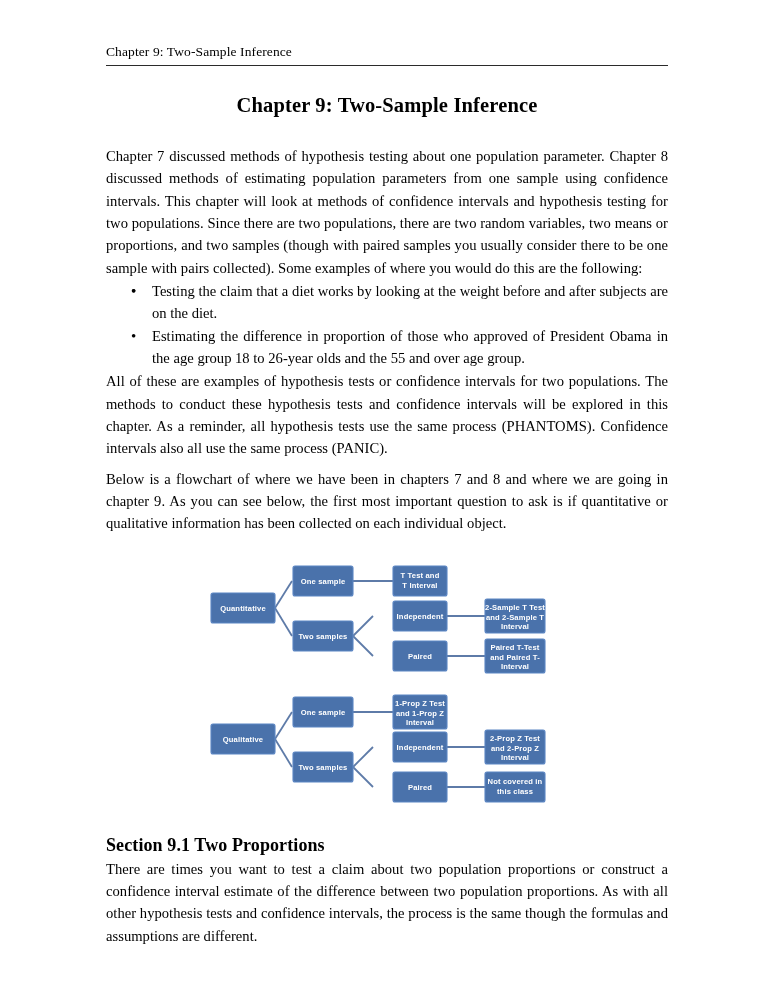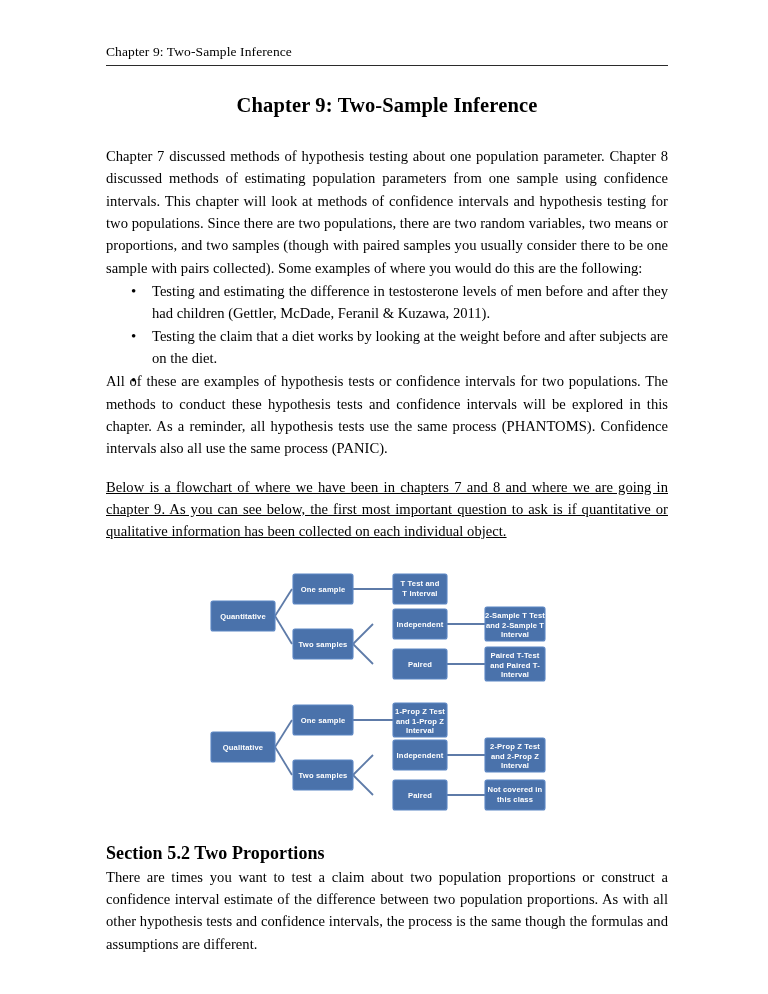--- a/index.html
+++ b/index.html
@@ -46,21 +46,21 @@
   
   p.body {
     font-size: 14.6px;
     line-height: 1.53;
     text-align: justify;
     margin: 0;
     letter-spacing: 0.02px;
   }
   p.para-1 { margin-top: 28px; }
   p.para-2 { }
-  p.para-3 { margin-top: 16px; text-decoration: underline; }
+  p.para-3 { margin-top: 8px; }
 
   
   ul.bullets {
     margin: 2px 0 0 0;
     padding-left: 0;
     list-style: none;
   }
   ul.bullets li {
     position: relative;
     padding-left: 46px;
@@ -112,28 +112,28 @@
     <div class="header-rule"></div>
   </div>
 
   <h1 class="doc-title">Chapter 9: Two-Sample Inference</h1>
 
   <p class="body para-1">Chapter 7 discussed methods of hypothesis testing about one population parameter. Chapter 8 discussed methods of estimating population parameters from one sample using confidence intervals. This chapter will look at methods of confidence intervals and hypothesis testing for two populations.  Since there are two populations, there are two random variables, two means or proportions, and two samples (though with paired samples you usually consider there to be one sample with pairs collected).  Some examples of where you would do this are the following:</p>
 
   <ul class="bullets">
     <li>
       <span class="dot">•</span>
-      <span>Testing and estimating the difference in testosterone levels of men before and after they had children (Gettler, McDade, Feranil &amp; Kuzawa, 2011).</span>
     </li>
     <li>
       <span class="dot">•</span>
       <span>Testing the claim that a diet works by looking at the weight before and after subjects are on the diet.</span>
     </li>
     <li>
       <span class="dot">•</span>
+      <span>Estimating the difference in proportion of those who approved of President Obama in the age group 18 to 26-year olds and the 55 and over age group.</span>
     </li>
   </ul>
 
   <p class="body para-2">All of these are examples of hypothesis tests or confidence intervals for two populations. The methods to conduct these hypothesis tests and confidence intervals will be explored in this chapter.  As a reminder, all hypothesis tests use the same process (PHANTOMS). Confidence intervals also all use the same process (PANIC).</p>
 
   <p class="body para-3">Below is a flowchart of where we have been in chapters 7 and 8 and where we are going in chapter 9.  As you can see below, the first most important question to ask is if quantitative or qualitative information has been collected on each individual object.</p>
 
   <div class="flowchart">
     <svg width="380" height="252" viewBox="0 0 380 252">
       <defs>
@@ -205,16 +205,16 @@
       <text class="fc-label" x="223" y="233">Paired</text>
 
       <rect class="fcbox" x="288" y="173" width="60" height="34" rx="2" fill="#4a72ab" stroke="#5b86c4"></rect>
       <text class="fc-label" x="318" y="184"><tspan x="318" dy="0">2-Prop Z Test</tspan><tspan x="318" dy="9.5">and 2-Prop Z</tspan><tspan x="318" dy="9.5">Interval</tspan></text>
 
       <rect class="fcbox" x="288" y="215" width="60" height="30" rx="2" fill="#4a72ab" stroke="#5b86c4"></rect>
       <text class="fc-label" x="318" y="227"><tspan x="318" dy="0">Not covered in</tspan><tspan x="318" dy="9.5">this class</tspan></text>
     </svg>
   </div>
 
-  <h2 class="section">Section 5.2 Two Proportions</h2>
+  <h2 class="section">Section 9.1 Two Proportions</h2>
   <p class="body">There are times you want to test a claim about two population proportions or construct a confidence interval estimate of the difference between two population proportions.  As with all other hypothesis tests and confidence intervals, the process is the same though the formulas and assumptions are different.</p>
 
 </div>
 
 </body></html>

